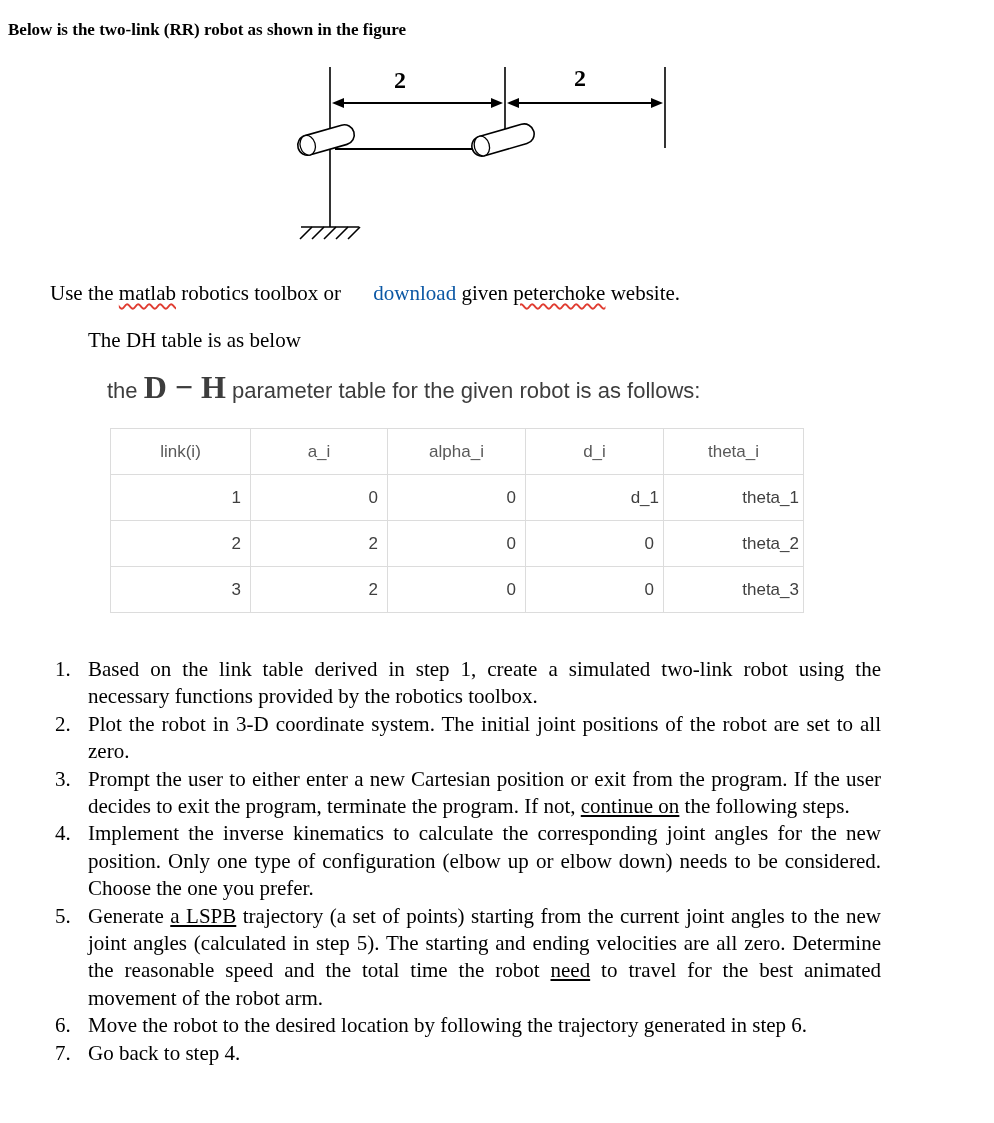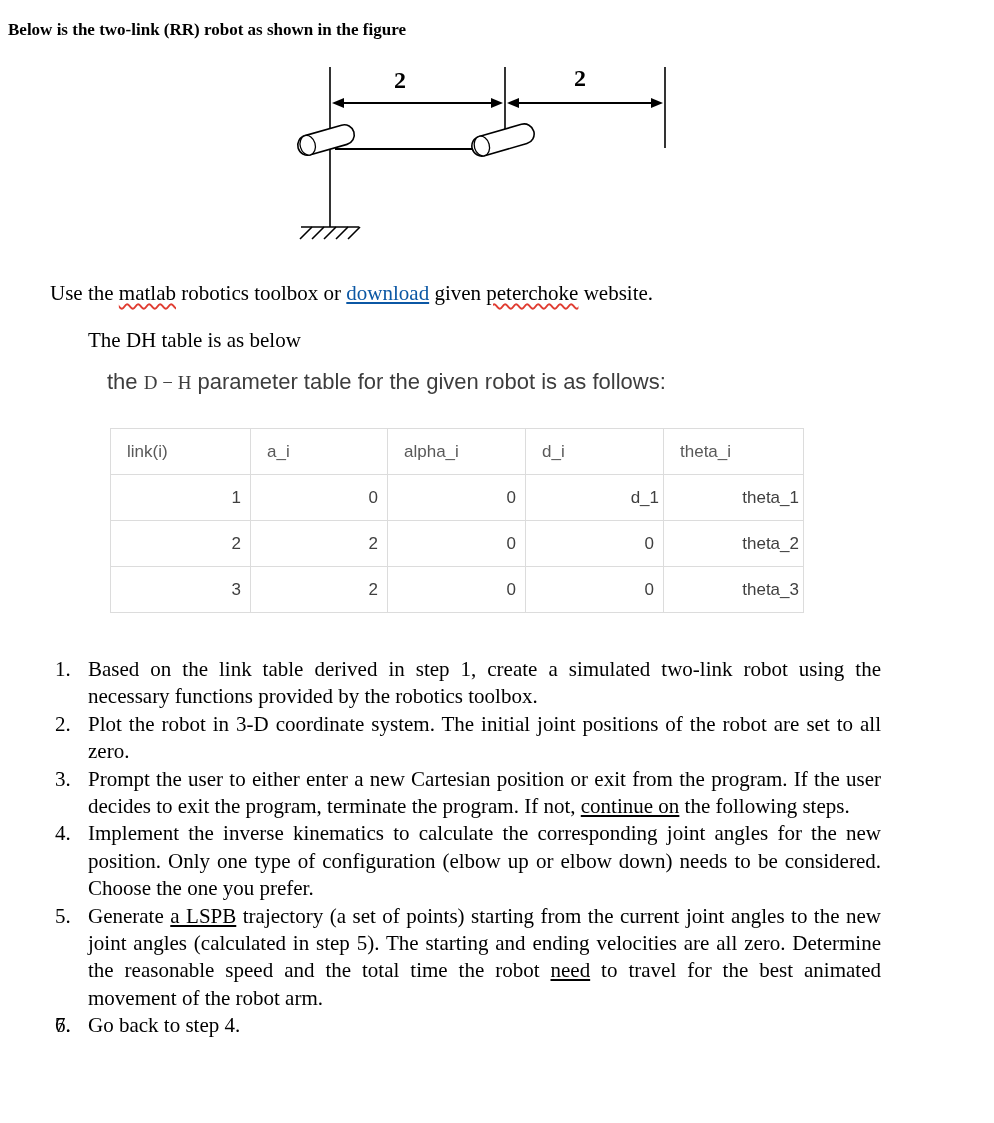--- a/index.html
+++ b/index.html
@@ -10,37 +10,37 @@
 
   .figure { position:absolute; left:0; top:0; }
   .figure text.dim { font-family:"Liberation Serif", serif; font-weight:bold; font-size:24px; text-anchor:middle; fill:#000; }
 
   .toolbox { position:absolute; left:50px; top:281px; font-size:21px; white-space:nowrap; }
 
   .dh-intro { position:absolute; left:88px; top:328px; font-size:21px; white-space:nowrap; }
 
   .dh-subtitle { position:absolute; left:107px; top:369px; font-family:"Liberation Sans", sans-serif;
                  font-size:22px; color:#3d3d3d; white-space:nowrap; }
-  .dh-subtitle .math { font-family:"Liberation Serif", serif; font-weight:normal; font-size:19px;margin-top:7px; }
+  .dh-subtitle .math { font-family:"Liberation Serif", serif; font-weight:bold; font-size:32px;margin-top:7px; }
 
   .dh-table { position:absolute; left:110px; top:428px; width:693px; border-collapse:collapse;
               table-layout:fixed; font-family:"Liberation Sans", sans-serif; font-size:17px; color:#3f3f3f; }
   .dh-table th, .dh-table td { border:1px solid #dcdcdc; height:46px; background:#fff; }
-  .dh-table th { font-weight:400; text-align:left; color:#595959; padding:0 16px; }
+  .dh-table th { font-weight:400; text-align:center; color:#595959; padding:0 16px; }
   .dh-table td.num { text-align:right; padding:0 9px; }
   .dh-table td.txt { text-align:right; padding:0 4px; }
 
   .steps { position:absolute; left:55px; top:656px; width:826px; list-style:none;
            font-size:21px; line-height:27.4px; }
   .steps li { position:relative; padding-left:33px; text-align:justify; }
   .steps .num-label { position:absolute; left:0; top:0; }
 
   .spell { text-decoration-line:underline; text-decoration-style:wavy;
            text-decoration-color:var(--spell-color,#e03c31); text-decoration-thickness:1.5px; text-underline-offset:3px;text-align:right; }
-  .link  { color:var(--link-color,#0b57a4); text-decoration:underline; cursor:pointer; }
+  .link  { color:var(--link-color,#0b57a4); cursor:pointer;margin-left:27px; }
   .gram  { text-decoration:underline; text-underline-offset:2px; }
 </style>
 </head>
 <body>
 
 <div class="page">
 
   <p class="intro">Below is the two-link (RR) robot as shown in the figure</p>
 
   <svg class="figure" width="994" height="252" viewBox="0 0 994 252">
@@ -134,17 +134,17 @@
         </tr>
       </tbody>
   </table>
 
   <ol class="steps" id="steps">
       <li><span class="num-label">1.</span><span><span>Based on the link table derived in step 1, create a simulated two-link robot using the necessary functions provided by the robotics toolbox.</span></span></li>
       <li><span class="num-label">2.</span><span><span>Plot the robot in 3-D coordinate system. The initial joint positions of the robot are set to all zero.</span></span></li>
       <li><span class="num-label">3.</span><span><span>Prompt the user to either enter a new Cartesian position or exit from the program. If the user decides to exit the program, terminate the program. If not, </span><span class="gram">continue on</span><span> the following steps.</span></span></li>
       <li><span class="num-label">4.</span><span><span>Implement the inverse kinematics to calculate the corresponding joint angles for the new position. Only one type of configuration (elbow up or elbow down) needs to be considered. Choose the one you prefer.</span></span></li>
       <li><span class="num-label">5.</span><span><span>Generate </span><span class="gram">a LSPB</span><span> trajectory (a set of points) starting from the current joint angles to the new joint angles (calculated in step 5). The starting and ending velocities are all zero.  Determine the reasonable speed and the total time the robot </span><span class="gram">need</span><span> to travel for the best animated movement of the robot arm.</span></span></li>
-      <li><span class="num-label">6.</span></li>
+      <li><span class="num-label">6.</span><span><span>Move the robot to the desired location by following the trajectory generated in step 6.</span></span></li>
       <li><span class="num-label">7.</span><span><span>Go back to step 4.</span></span></li>
     </ol>
 
 </div>
 
 </body></html>

